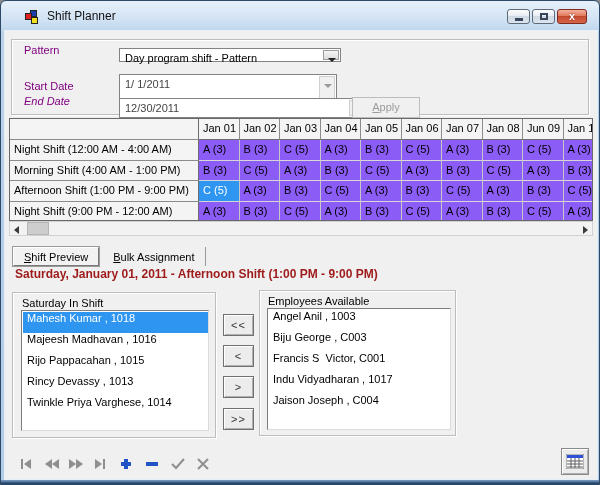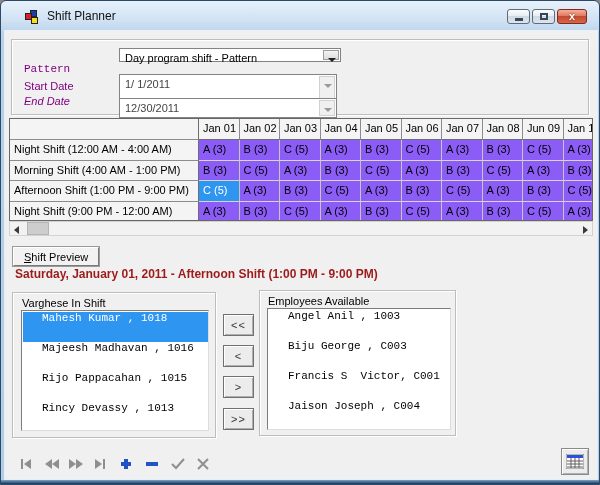--- a/index.html
+++ b/index.html
@@ -91,21 +91,21 @@
   
   .panelbox { position:absolute; background:#f0f0f0; }
   #box-inshift { left:7px; top:261px; width:204px; height:146px; }
   #box-available { left:254px; top:259px; width:197px; height:146px; }
   .panel-label { position:absolute; left:9px; top:4px; font-size:11px; color:#000; }
   .listbox { position:absolute; background:#fff; border:1px solid; border-color:#7d7d7d #dcdcdc #dcdcdc #7d7d7d;
     overflow:hidden; }
   #list-inshift { left:8px; top:17px; width:188px; height:121px; }
   #list-available { left:7px; top:17px; width:184px; height:122px; }
   .listbox ul { list-style:none; padding:1px 0 0 1px; }
-  .listbox li { font-size:11px; height:30px; line-height:13.5px; padding-left:19px; white-space:pre; color:#000; overflow:hidden;font-family:Liberation Mono, monospace; }
+  .listbox li { font-size:11px; height:21px; line-height:13.5px; padding-left:4px; white-space:pre; color:#000; overflow:hidden; }
   .listbox li.sel { background:#2e95f0; color:#fff; }
 
   
   .xferbtn { position:absolute; left:218px; width:31px; height:22px; background:#ececec;
     border:1px solid #707070; box-shadow:inset 1px 1px 0 #fff, inset -1px -1px 0 #b0b0b0;
     font-size:11px; color:#333; text-align:center; line-height:20px; letter-spacing:1px; }
 
   
   .navicon { position:absolute; top:424px; width:18px; height:18px; }
   .navicon svg { position:absolute; left:1px; top:3px; }
@@ -134,42 +134,43 @@
         <div class="glyph-max"></div>
       </div>
     <div class="capbtn close">
         <div class="glyph-close">x</div>
       </div>
   </div>
 
   <div id="client">
 
     <div id="form-box" class="etched">
-      <div class="field-label" style="top:23px;font-family:Liberation Mono, monospace;">Pattern</div>
+      <div class="field-label" style="top:4px;">Pattern</div>
       <div class="field-label" style="top:40px;">Start Date</div>
       <div class="field-label" style="top:55px;font-style:italic;">End Date</div>
 
       <div class="combo" style="left:107px; top:8px; width:222px;">
         <span class="val">Day program shift - Pattern</span>
         <span class="btn">
             <span class="arr"></span>
           </span>
       </div>
       <div class="combo disabled" style="left:107px; top:34px; width:218px; height:32px;">
         <span class="val">1/ 1/2011</span>
         <span class="btn">
             <span class="arr"></span>
           </span>
       </div>
-      <div class="combo disabled" style="left:107px; top:58px; width:218px; height:20px;">
+      <div class="combo disabled" style="left:107px; top:58px; width:248px; height:20px;">
         <span class="val">12/30/2011</span>
         <span class="btn">
             <span class="arr"></span>
           </span>
       </div>
+      <div class="btn-apply accel">Apply</div>
     </div>
 
     <div id="grid">
       <div class="grow head">
         <div class="gcell ghead glabel"></div>
       <div class="gcell ghead">Jan 01</div>
           <div class="gcell ghead">Jan 02</div>
           <div class="gcell ghead">Jan 03</div>
           <div class="gcell ghead">Jan 04</div>
           <div class="gcell ghead">Jan 05</div>
@@ -241,26 +242,29 @@
       <span class="sb-thumb"></span>
       <span class="sb-arrow right">
           <span class="tri"></span>
         </span>
     </div>
 
     <div id="tabs">
       <div class="tab active">
         <span class="accel">Shift Preview</span>
       </div>
+      <div class="tab inactive">
+        <span class="accel">Bulk Assignment</span>
+      </div>
     </div>
 
     <div id="preview-heading">Saturday, January 01, 2011 - Afternoon Shift (1:00 PM - 9:00 PM)</div>
 
     <div id="box-inshift" class="panelbox etched">
-      <div class="panel-label">Varghese In Shift</div>
+      <div class="panel-label">Saturday In Shift</div>
       <div id="list-inshift" class="listbox">
         <ul>
             <li class="sel">Mahesh Kumar , 1018</li>
             <li>Majeesh Madhavan , 1016</li>
             <li>Rijo Pappacahan , 1015</li>
             <li>Rincy Devassy , 1013</li>
             <li>Twinkle Priya Varghese, 1014</li>
           </ul>
       </div>
     </div>
@@ -270,20 +274,21 @@
     <div class="xferbtn" style="top:345px;">&gt;</div>
     <div class="xferbtn" style="top:377px;">&gt;&gt;</div>
 
     <div id="box-available" class="panelbox etched">
       <div class="panel-label" style="left:8px;">Employees Available</div>
       <div id="list-available" class="listbox">
         <ul>
             <li>Angel Anil , 1003</li>
             <li>Biju George , C003</li>
             <li>Francis S  Victor, C001</li>
+            <li>Indu Vidyadharan , 1017</li>
             <li>Jaison Joseph , C004</li>
           </ul>
       </div>
     </div>
 
     <span class="navicon" style="left:13px;">
       <svg width="16" height="12" viewBox="0 0 16 12">
           <rect x="2" y="1" width="2" height="10" fill="#8f8f8f"></rect>
           <polygon points="12,1 5,6 12,11" fill="#8f8f8f"></polygon>
         </svg>

